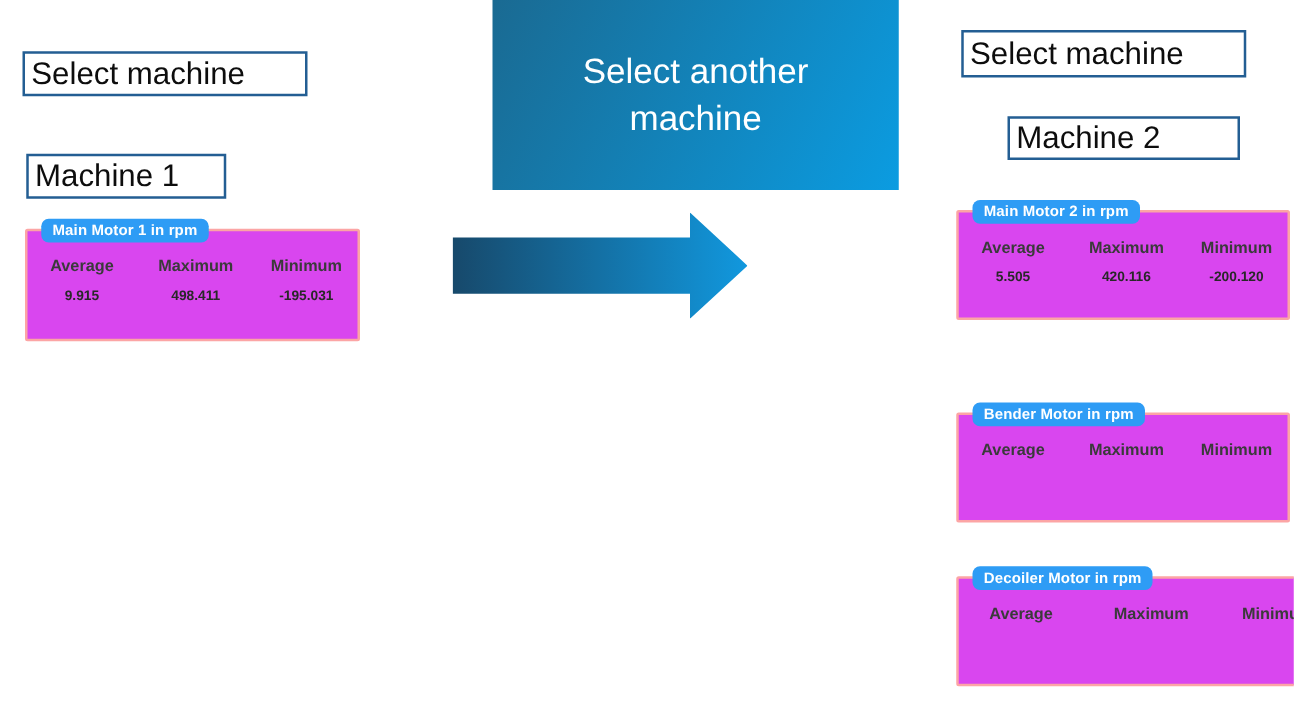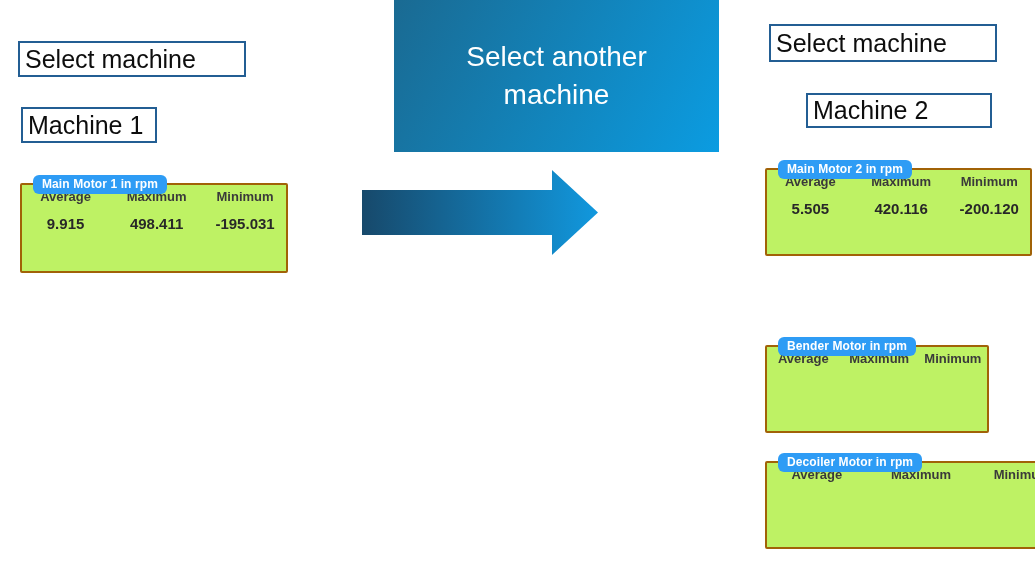--- a/index.html
+++ b/index.html
@@ -18,21 +18,21 @@
     background:#fff;
     color:#0d0d0d;
     font-size:25px;
     display:flex;
     align-items:center;
     padding:0 5px;
     white-space:nowrap;
     overflow:hidden;
   }
   #select-left   { left:18px;  top:41px;  width:228px; height:36px; }
-  #machine1      { left:21px;  top:107px; width:136px; height:36px; }
+  #machine1      { left:21px;  top:123px; width:160px; height:36px; }
   #select-right  { left:769px; top:24px;  width:228px; height:38px; }
   #machine2      { left:806px; top:93px;  width:186px; height:35px; }
 
   
   .bigbtn {
     position:absolute;
     left:358px; top:0; width:325px; height:152px;
     background:linear-gradient(118deg, var(--button-grad-start,#1a6a92) 0%, var(--button-grad-end,#0b9ce1) 100%);
     color:#ffffff;
     display:flex; align-items:center; justify-content:center;
@@ -51,56 +51,56 @@
   .arrow {
     position:absolute;
     left:362px; top:170px; width:236px; height:85px;
     background:linear-gradient(to right, var(--arrow-grad-start,#17496b), var(--arrow-grad-end,#1198de));
     clip-path:polygon(0 23.5%, 80.5% 23.5%, 80.5% 0, 100% 50%, 80.5% 100%, 80.5% 76.5%, 0 76.5%);
   }
 
   
   .card {
     position:absolute;
-    background:#bef264;
-    border:2px solid #a16207;
+    background:#d946ef;
+    border:2px solid #fca5a5;
     border-radius:2px;
   }
   .card .badge {
     position:absolute;
     top:-10px; left:11px;
     background:var(--badge-blue,#2e9cf5);
     color:#ffffff;
     font-size:12px;
     font-weight:bold;
     padding:2px 9px 3px 9px;
     border-radius:6px;
     white-space:nowrap;
     letter-spacing:0.1px;
   }
   .card .row {
     display:grid;
     grid-template-columns:33% 36% 31%;
     text-align:center;
   }
   .card .headers {
-    margin-top:4px;
+    margin-top:20px;
     font-size:13px;
     font-weight:bold;
     color:#3a3a3a;
   }
   .card .values {
     margin-top:11px;
-    font-size:15px;
+    font-size:11px;
     font-weight:bold;
     color:#282828;
   }
   #card-mm1      { left:20px;  top:183px; width:268px; height:90px; }
   #card-mm2      { left:765px; top:168px; width:267px; height:88px; }
-  #card-bender   { left:765px; top:345px; width:224px; height:88px; }
+  #card-bender   { left:765px; top:330px; width:267px; height:88px; }
   #card-decoiler { left:765px; top:461px; width:306px; height:88px; }
 </style>
 </head>
 <body>
 
 <div class="titlebox" id="select-left">
   <span>Select machine</span>
 </div>
 <div class="titlebox" id="machine1">
   <span>Machine 1</span>

